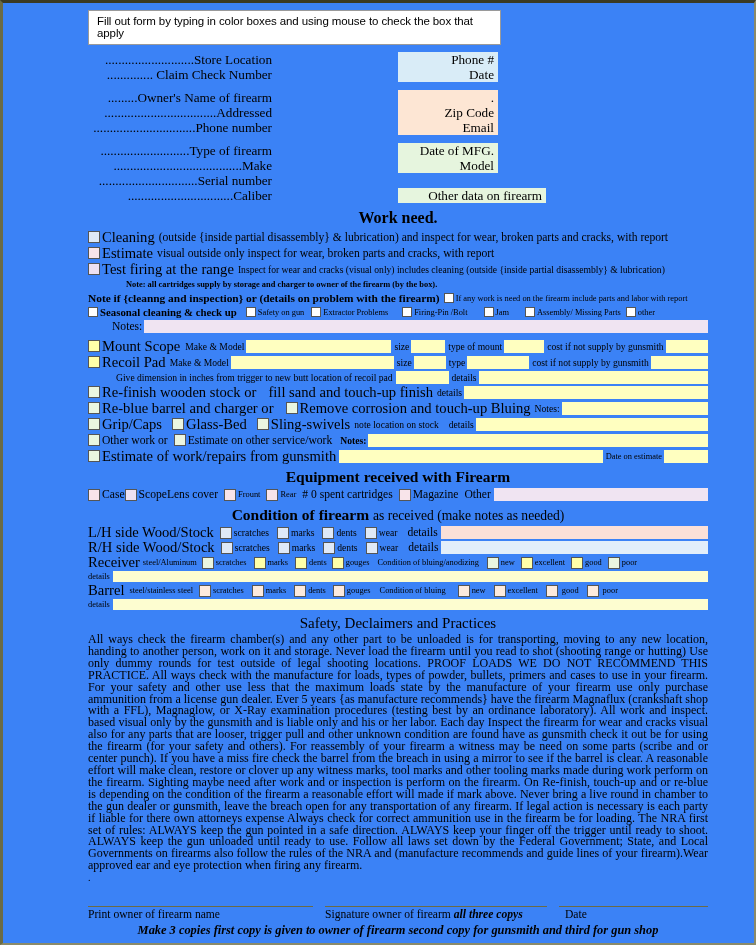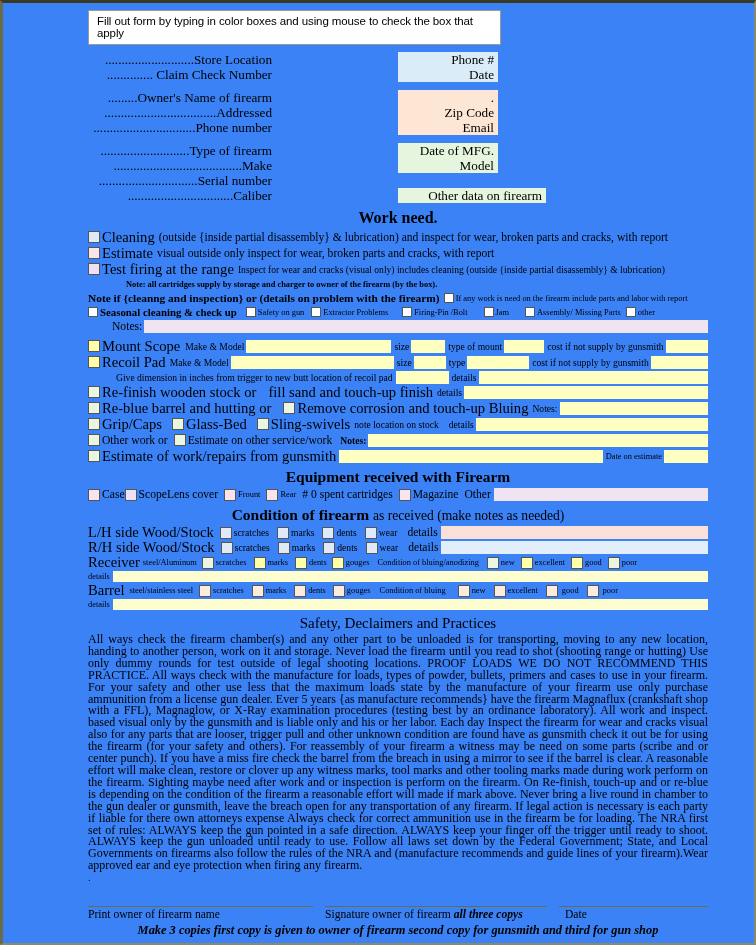--- a/index.html
+++ b/index.html
@@ -399,21 +399,21 @@
   <div class="fillrow">
     <span class="cb b-green"></span>
     <span class="big">Re-finish wooden stock or</span>
     <span class="big" style="margin-left:12px">fill sand and touch-up finish</span>
     <span class="sml" style="margin-left:4px">details</span>
     <span class="c-yellow fill" style="flex:1;margin-left:2px"></span>
   </div>
 
   <div class="fillrow">
     <span class="cb b-green"></span>
-    <span class="big">Re-blue barrel and hutting or</span>
+    <span class="big">Re-blue barrel and charger or</span>
     <span class="cb b-green" style="margin-left:12px"></span>
     <span class="big">Remove corrosion and touch-up Bluing</span>
     <span class="sml" style="margin-left:4px">Notes:</span>
     <span class="c-yellow fill" style="flex:1;margin-left:2px"></span>
   </div>
 
   <div class="fillrow">
     <span class="cb b-green"></span>
     <span class="big">Grip/Caps</span>
     <span class="cb b-green" style="margin-left:10px"></span>

